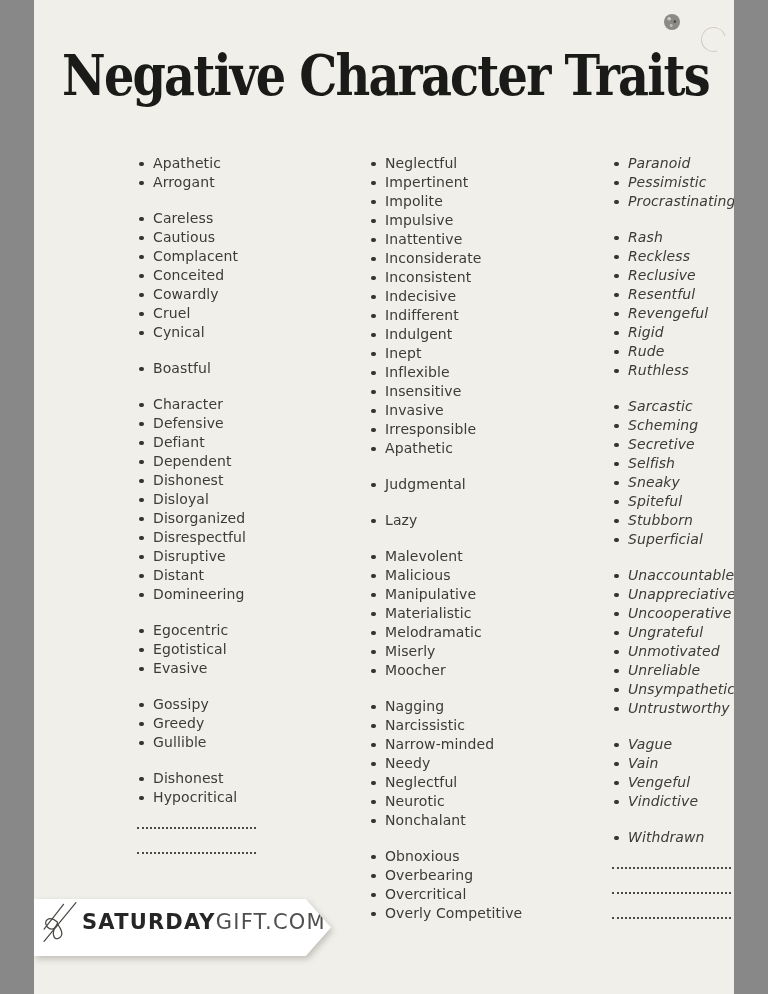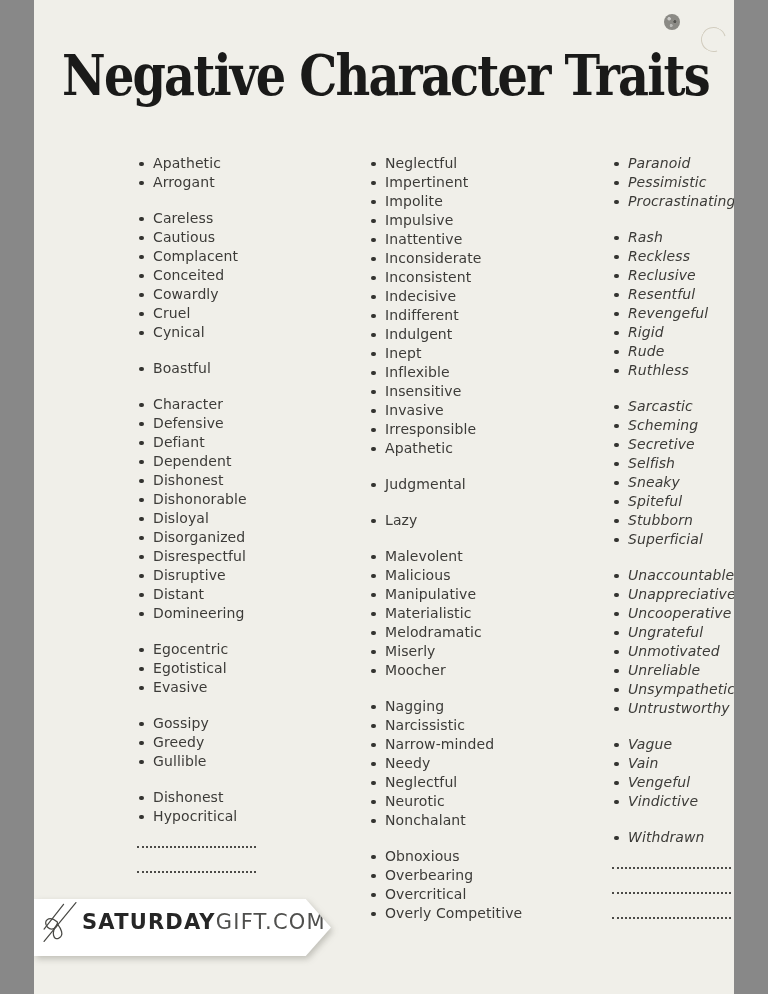--- a/index.html
+++ b/index.html
@@ -134,21 +134,20 @@
         </ul>
         <ul class="group">
           <li>Boastful</li>
         </ul>
         <ul class="group">
           <li>Character</li>
           <li>Defensive</li>
           <li>Defiant</li>
           <li>Dependent</li>
           <li>Dishonest</li>
-          <li>Dishonorable</li>
           <li>Disloyal</li>
           <li>Disorganized</li>
           <li>Disrespectful</li>
           <li>Disruptive</li>
           <li>Distant</li>
           <li>Domineering</li>
         </ul>
         <ul class="group">
           <li>Egocentric</li>
           <li>Egotistical</li>

